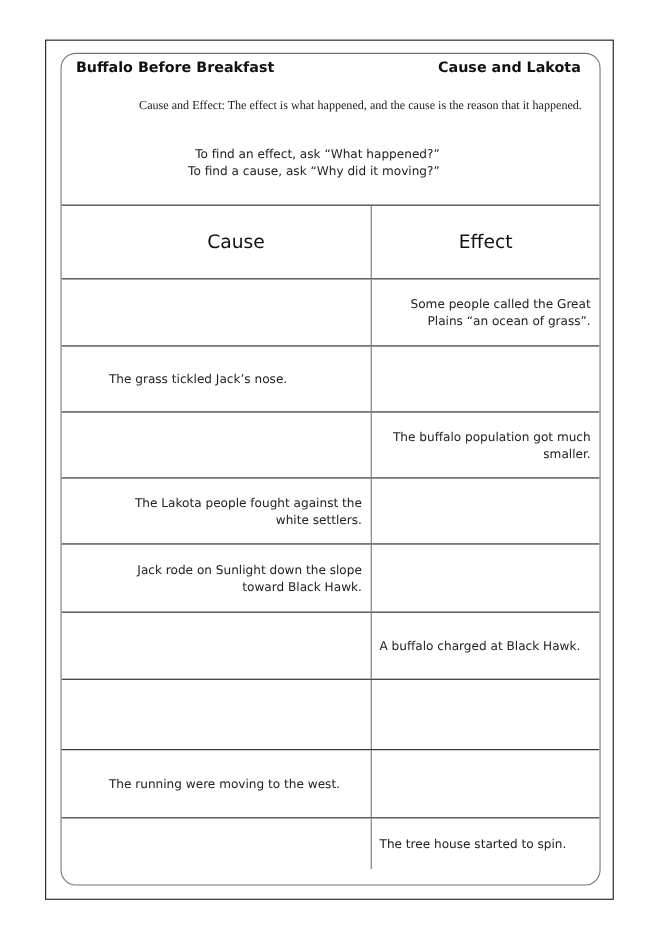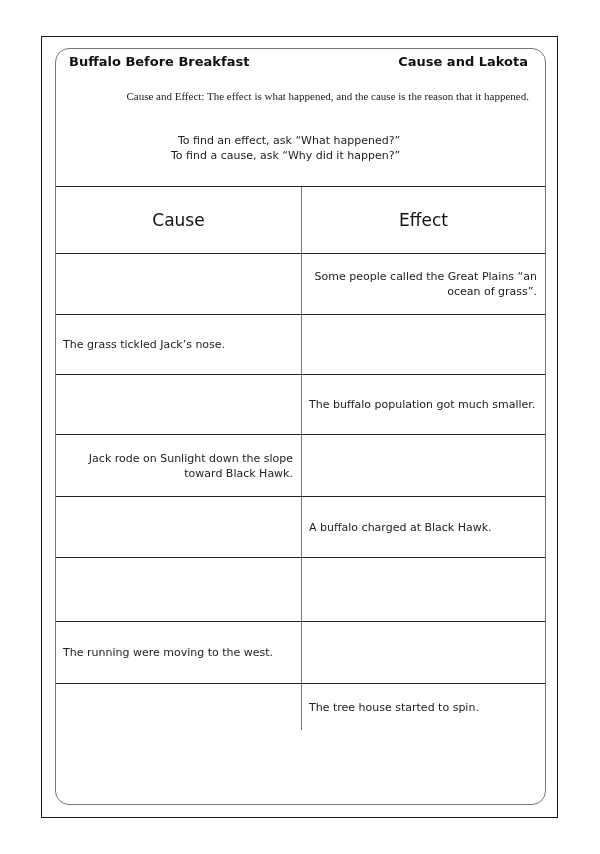--- a/index.html
+++ b/index.html
@@ -13,58 +13,62 @@
                display: flex; justify-content: space-between; font-weight: bold; font-size: 13px;
                color: #111; }
   .intro { position: absolute; left: 23px; top: 40px; width: 450px; font-size: 11px;
            line-height: 15px; color: #222; font-family: Liberation Serif, serif; }
   .questions { position: absolute; left: 95px; top: 84px; font-size: 11px; line-height: 15px; color: #222; margin-left: 20px; }
   .table { position: absolute; left: 0; top: 137px; width: 100%; }
   .row { display: flex; border-top: 1.5px solid #222; box-sizing: border-box; }
   .row.header { height: 67px; }
   .cell { box-sizing: border-box; display: flex; align-items: center; font-size: 11px;
           line-height: 15px; color: #222; padding: 0 8px 0 7px; }
-  .cell.cause { width: 246px; border-right: 1.5px solid #777; }
+  .cell.cause { width: 246px; border-right: 1.5px solid #777; margin-left: 36px; }
   .cell.effect { flex: 1; }
   .row.header .cell { justify-content: center; font-size: 17px; color: #111; padding: 0; }
 </style>
 </head>
 <body>
 
 <div class="page-frame"></div>
 
 <div class="card">
   <div class="title-row">
     <span>Buffalo Before Breakfast</span>
     <span>Cause and Lakota</span>
   </div>
 
   <div class="intro">Cause and Effect: The effect is what happened, and the cause is the reason that it happened.</div>
 
   <div class="questions">
     <div>To find an effect, ask “What happened?”</div>
-    <div>To find a cause, ask “Why did it happen?”</div>
+    <div>To find a cause, ask “Why did it moving?”</div>
   </div>
 
   <div class="table">
     <div class="row header">
       <div class="cell cause">Cause</div>
       <div class="cell effect">Effect</div>
     </div>
     <div class="row" style="height:61px">
       <div class="cell cause"></div>
       <div class="cell effect">Some people called the Great Plains “an ocean of grass”.</div>
     </div>
     <div class="row" style="height:60px">
       <div class="cell cause">The grass tickled Jack’s nose.</div>
       <div class="cell effect"></div>
     </div>
     <div class="row" style="height:60px">
       <div class="cell cause"></div>
       <div class="cell effect">The buffalo population got much smaller.</div>
+    </div>
+    <div class="row" style="height:60px">
+      <div class="cell cause">The Lakota people fought against the white settlers.</div>
+      <div class="cell effect"></div>
     </div>
     <div class="row" style="height:62px">
       <div class="cell cause">Jack rode on Sunlight down the slope toward Black Hawk.</div>
       <div class="cell effect"></div>
     </div>
     <div class="row" style="height:61px">
       <div class="cell cause"></div>
       <div class="cell effect">A buffalo charged at Black Hawk.</div>
     </div>
     <div class="row" style="height:64px">

